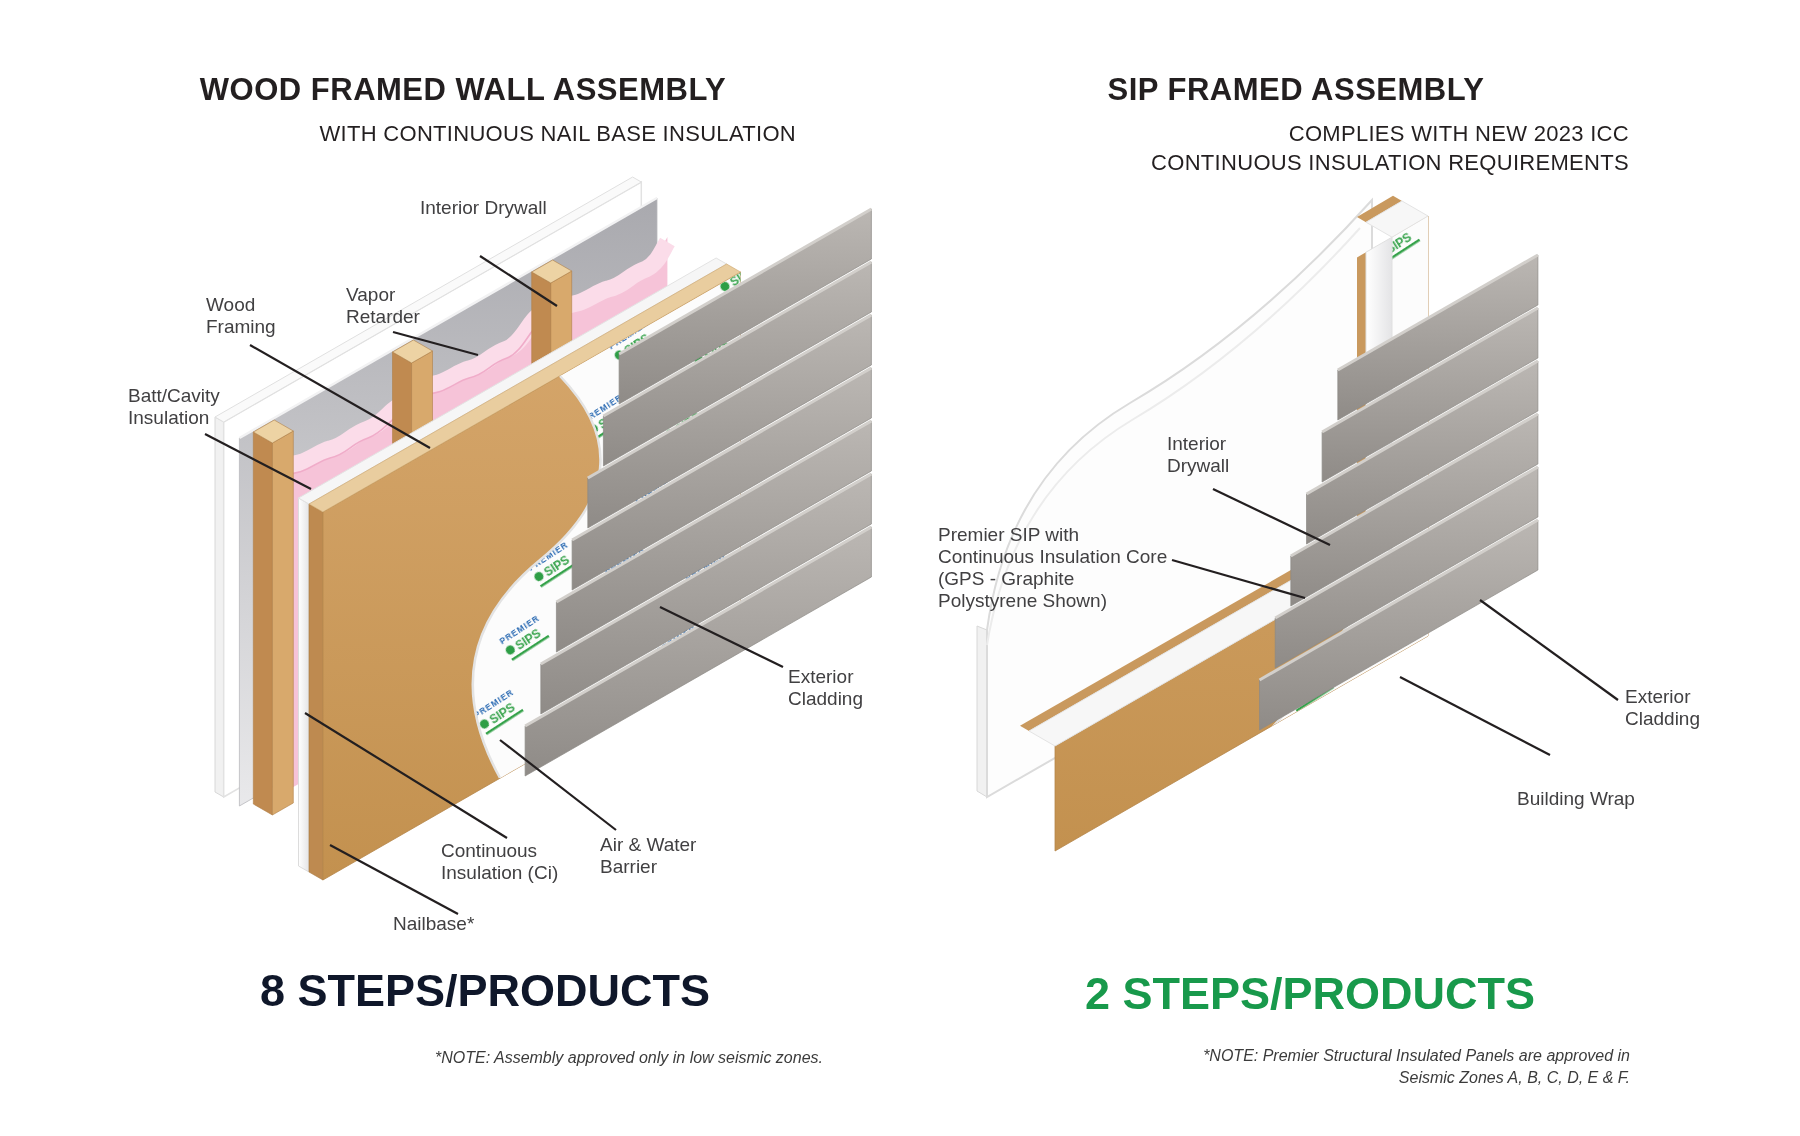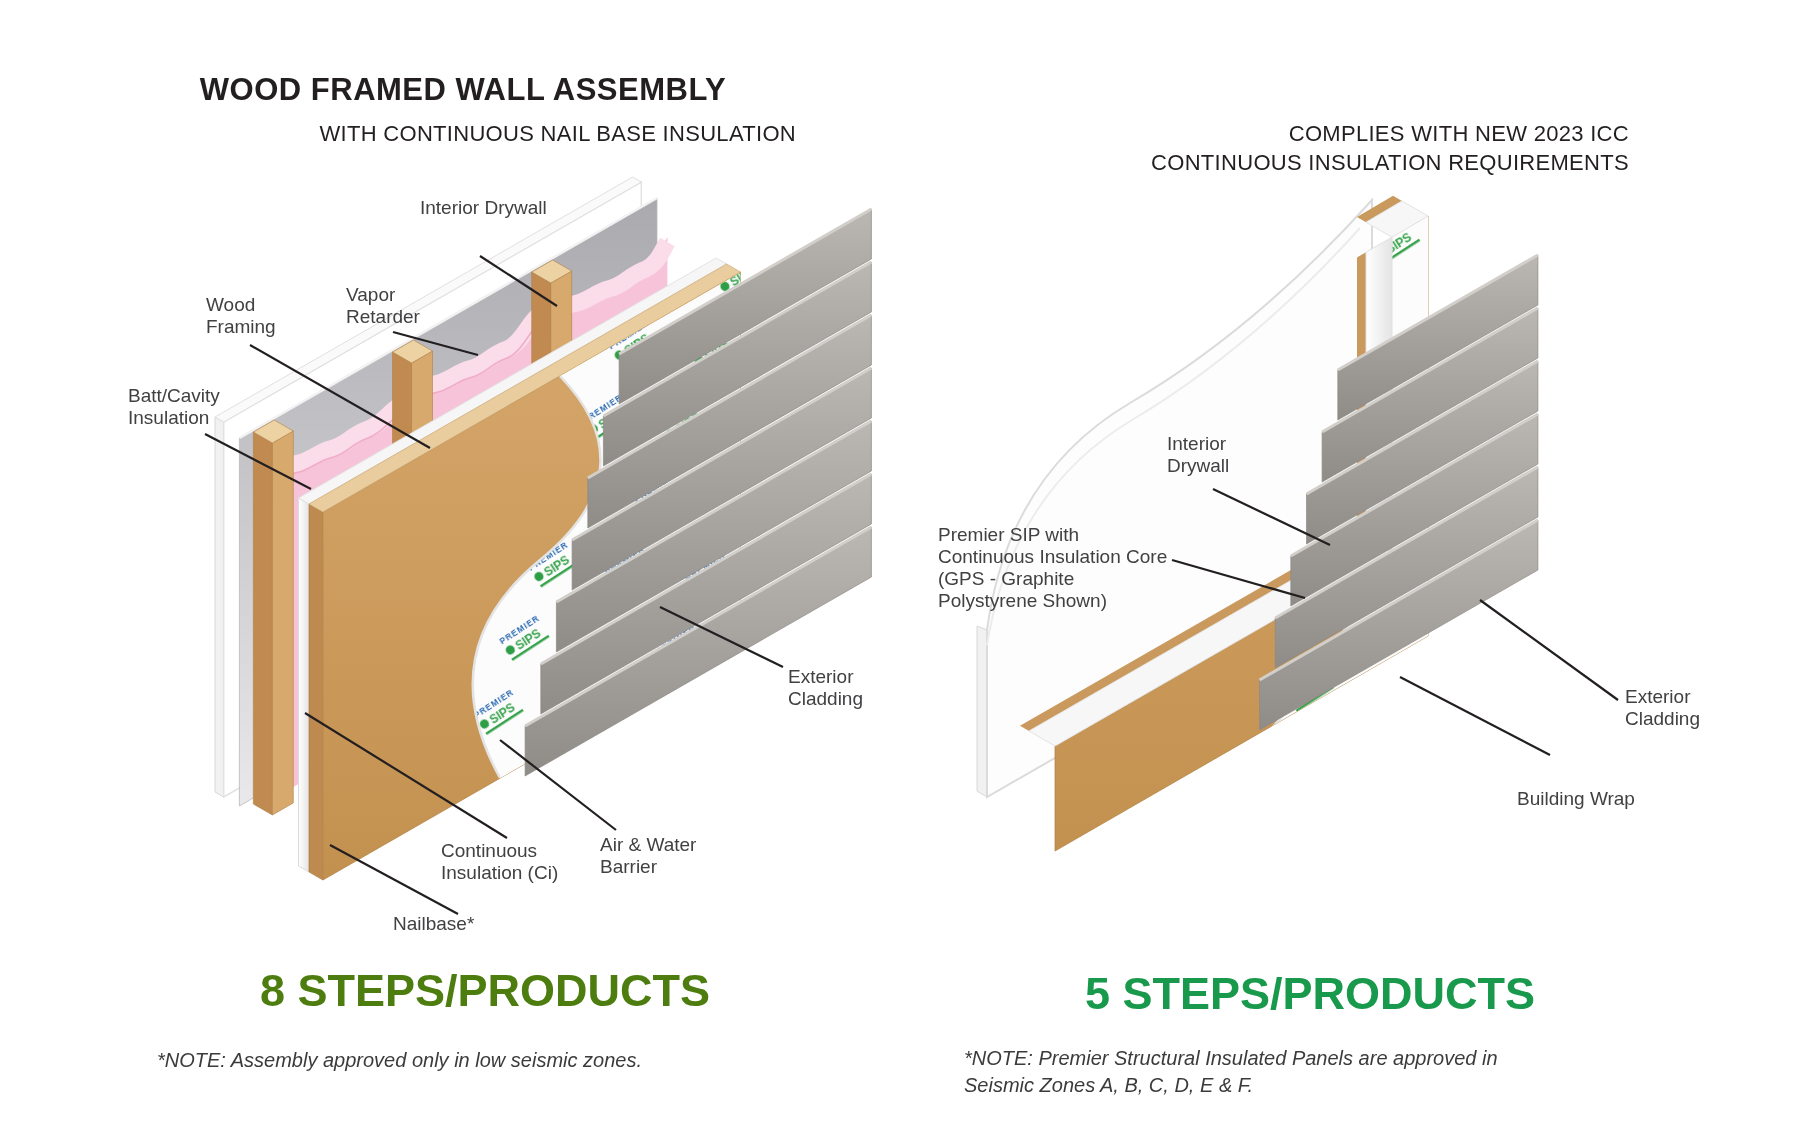--- a/index.html
+++ b/index.html
@@ -6,21 +6,21 @@
   .stage{position:relative;width:1800px;height:1136px;background:#ffffff;
          font-family:"Liberation Sans",sans-serif;overflow:hidden;}
   .stage svg{position:absolute;left:0;top:0;z-index:1;}
   .txt{position:absolute;z-index:2;color:#231F20;}
   .title{font-weight:bold;font-size:31px;letter-spacing:.5px;text-align:center;width:666px;}
   .subtitle{font-weight:normal;font-size:22px;letter-spacing:.3px;text-align:right;width:666px;
             white-space:pre-line;line-height:1.3;}
   .lbl{position:absolute;z-index:2;font-size:19px;line-height:1.16;color:#414042;
        white-space:pre-line;}
   .steps{font-weight:bold;font-size:45px;letter-spacing:0px;text-align:center;width:666px;}
-  .note{font-style:italic;font-size:20px;color:#3B3B3B;text-align:left;width:666px;
+  .note{font-style:italic;font-size:16px;color:#3B3B3B;text-align:right;width:666px;
         white-space:pre-line;line-height:1.35;}
 </style>
 </head>
 <body>
 
 <div class="stage">
 
   <svg width="1800" height="1136" viewBox="0 0 1800 1136">
     <defs>
       <linearGradient id="silverGrad" x1="0" y1="0" x2="0" y2="1">
@@ -210,33 +210,34 @@
   <div class="lbl" style="left:128px;top:385px;">Batt/Cavity
 Insulation</div>
   <div class="lbl" style="left:788px;top:666px;">Exterior
 Cladding</div>
   <div class="lbl" style="left:441px;top:840px;">Continuous
 Insulation (Ci)</div>
   <div class="lbl" style="left:600px;top:834px;">Air &amp; Water
 Barrier</div>
   <div class="lbl" style="left:393px;top:913px;text-align:center;">Nailbase*</div>
 
-  <div class="txt steps" style="left:152px;top:965px;color:#4d7c0f;">8 STEPS/PRODUCTS</div>
+  <div class="txt steps" style="left:152px;top:965px;color:#0f172a;">8 STEPS/PRODUCTS</div>
   <div class="txt note" style="left:157px;top:1047px;">*NOTE: Assembly approved only in low seismic zones.</div>
 
+  <div class="txt title" style="left:963px;top:72px;">SIP FRAMED ASSEMBLY</div>
   <div class="txt subtitle" style="left:963px;top:120px;">COMPLIES WITH NEW 2023 ICC
 CONTINUOUS INSULATION REQUIREMENTS</div>
 
   <div class="lbl" style="left:1167px;top:433px;">Interior
 Drywall</div>
   <div class="lbl" style="left:938px;top:524px;">Premier SIP with
 Continuous Insulation Core
 (GPS - Graphite
 Polystyrene Shown)</div>
   <div class="lbl" style="left:1625px;top:686px;">Exterior
 Cladding</div>
   <div class="lbl" style="left:1517px;top:788px;">Building Wrap</div>
 
-  <div class="txt steps" style="left:977px;top:968px;color:#18994B;">5 STEPS/PRODUCTS</div>
+  <div class="txt steps" style="left:977px;top:968px;color:#18994B;">2 STEPS/PRODUCTS</div>
   <div class="txt note" style="left:964px;top:1045px;">*NOTE: Premier Structural Insulated Panels are approved in
 Seismic Zones A, B, C, D, E &amp; F.</div>
 
 </div>
 
 </body></html>

